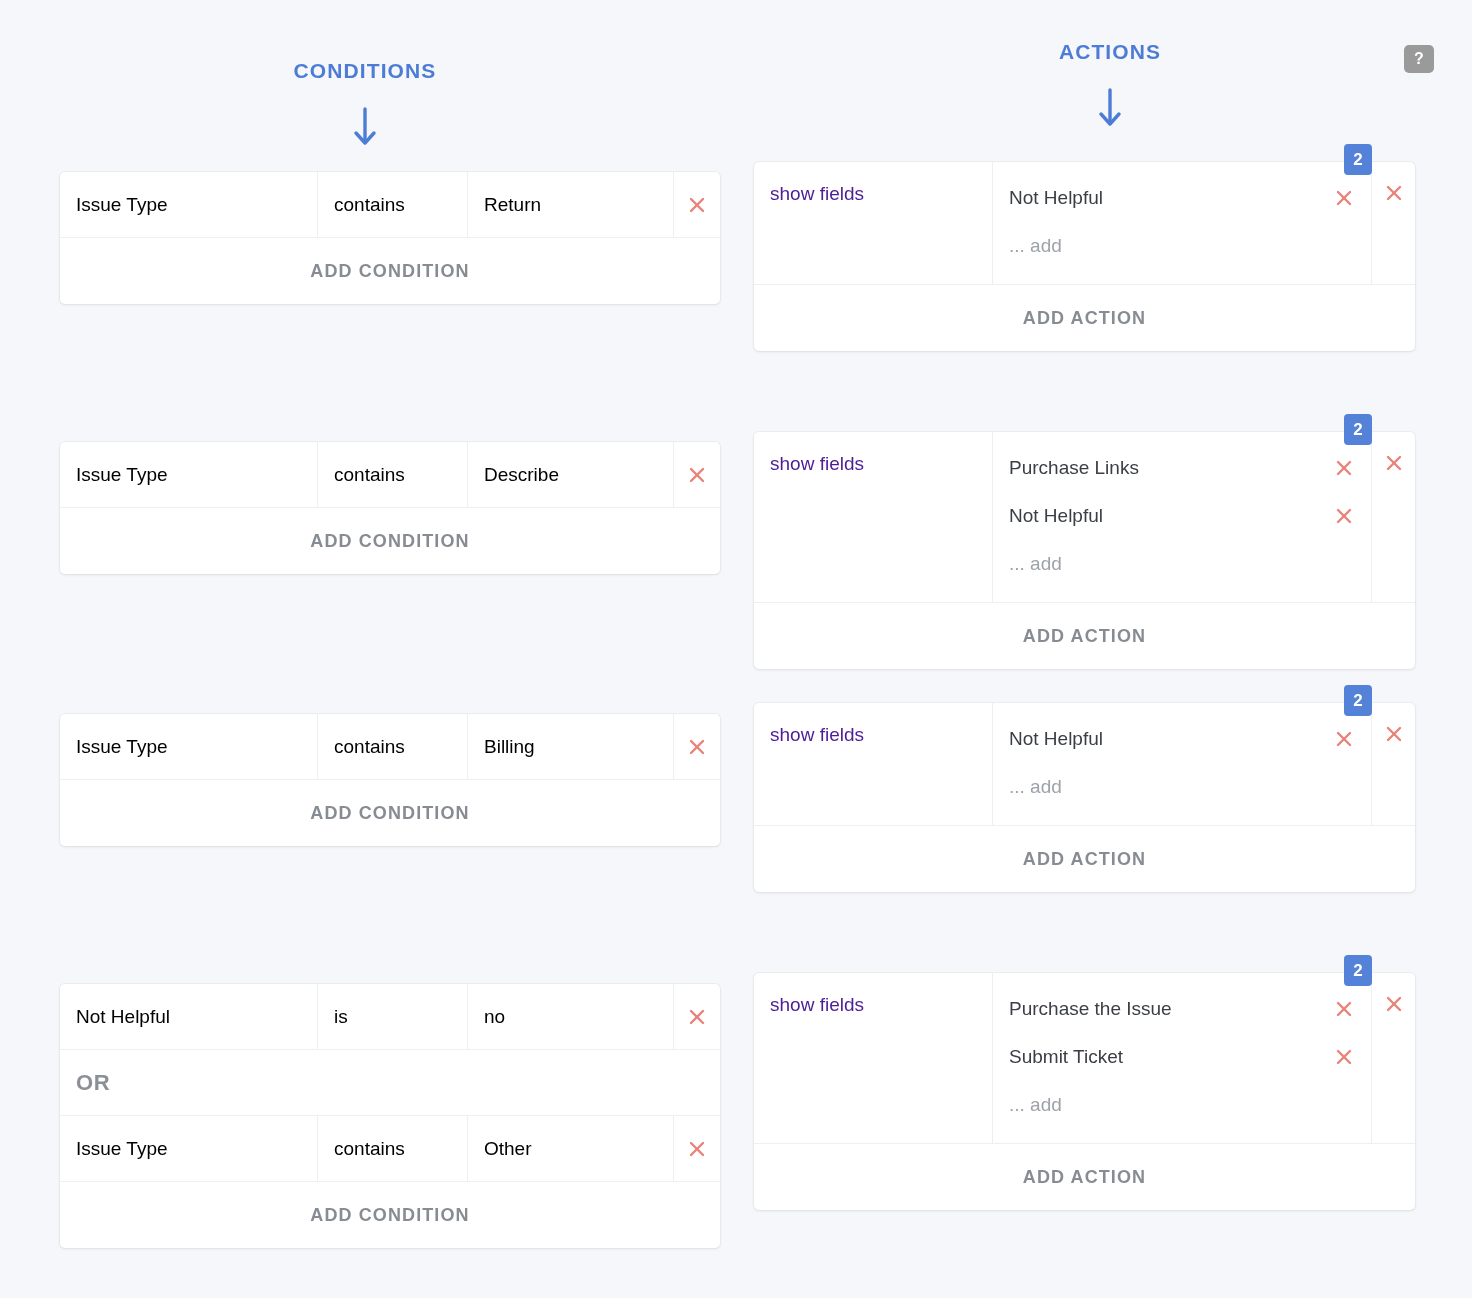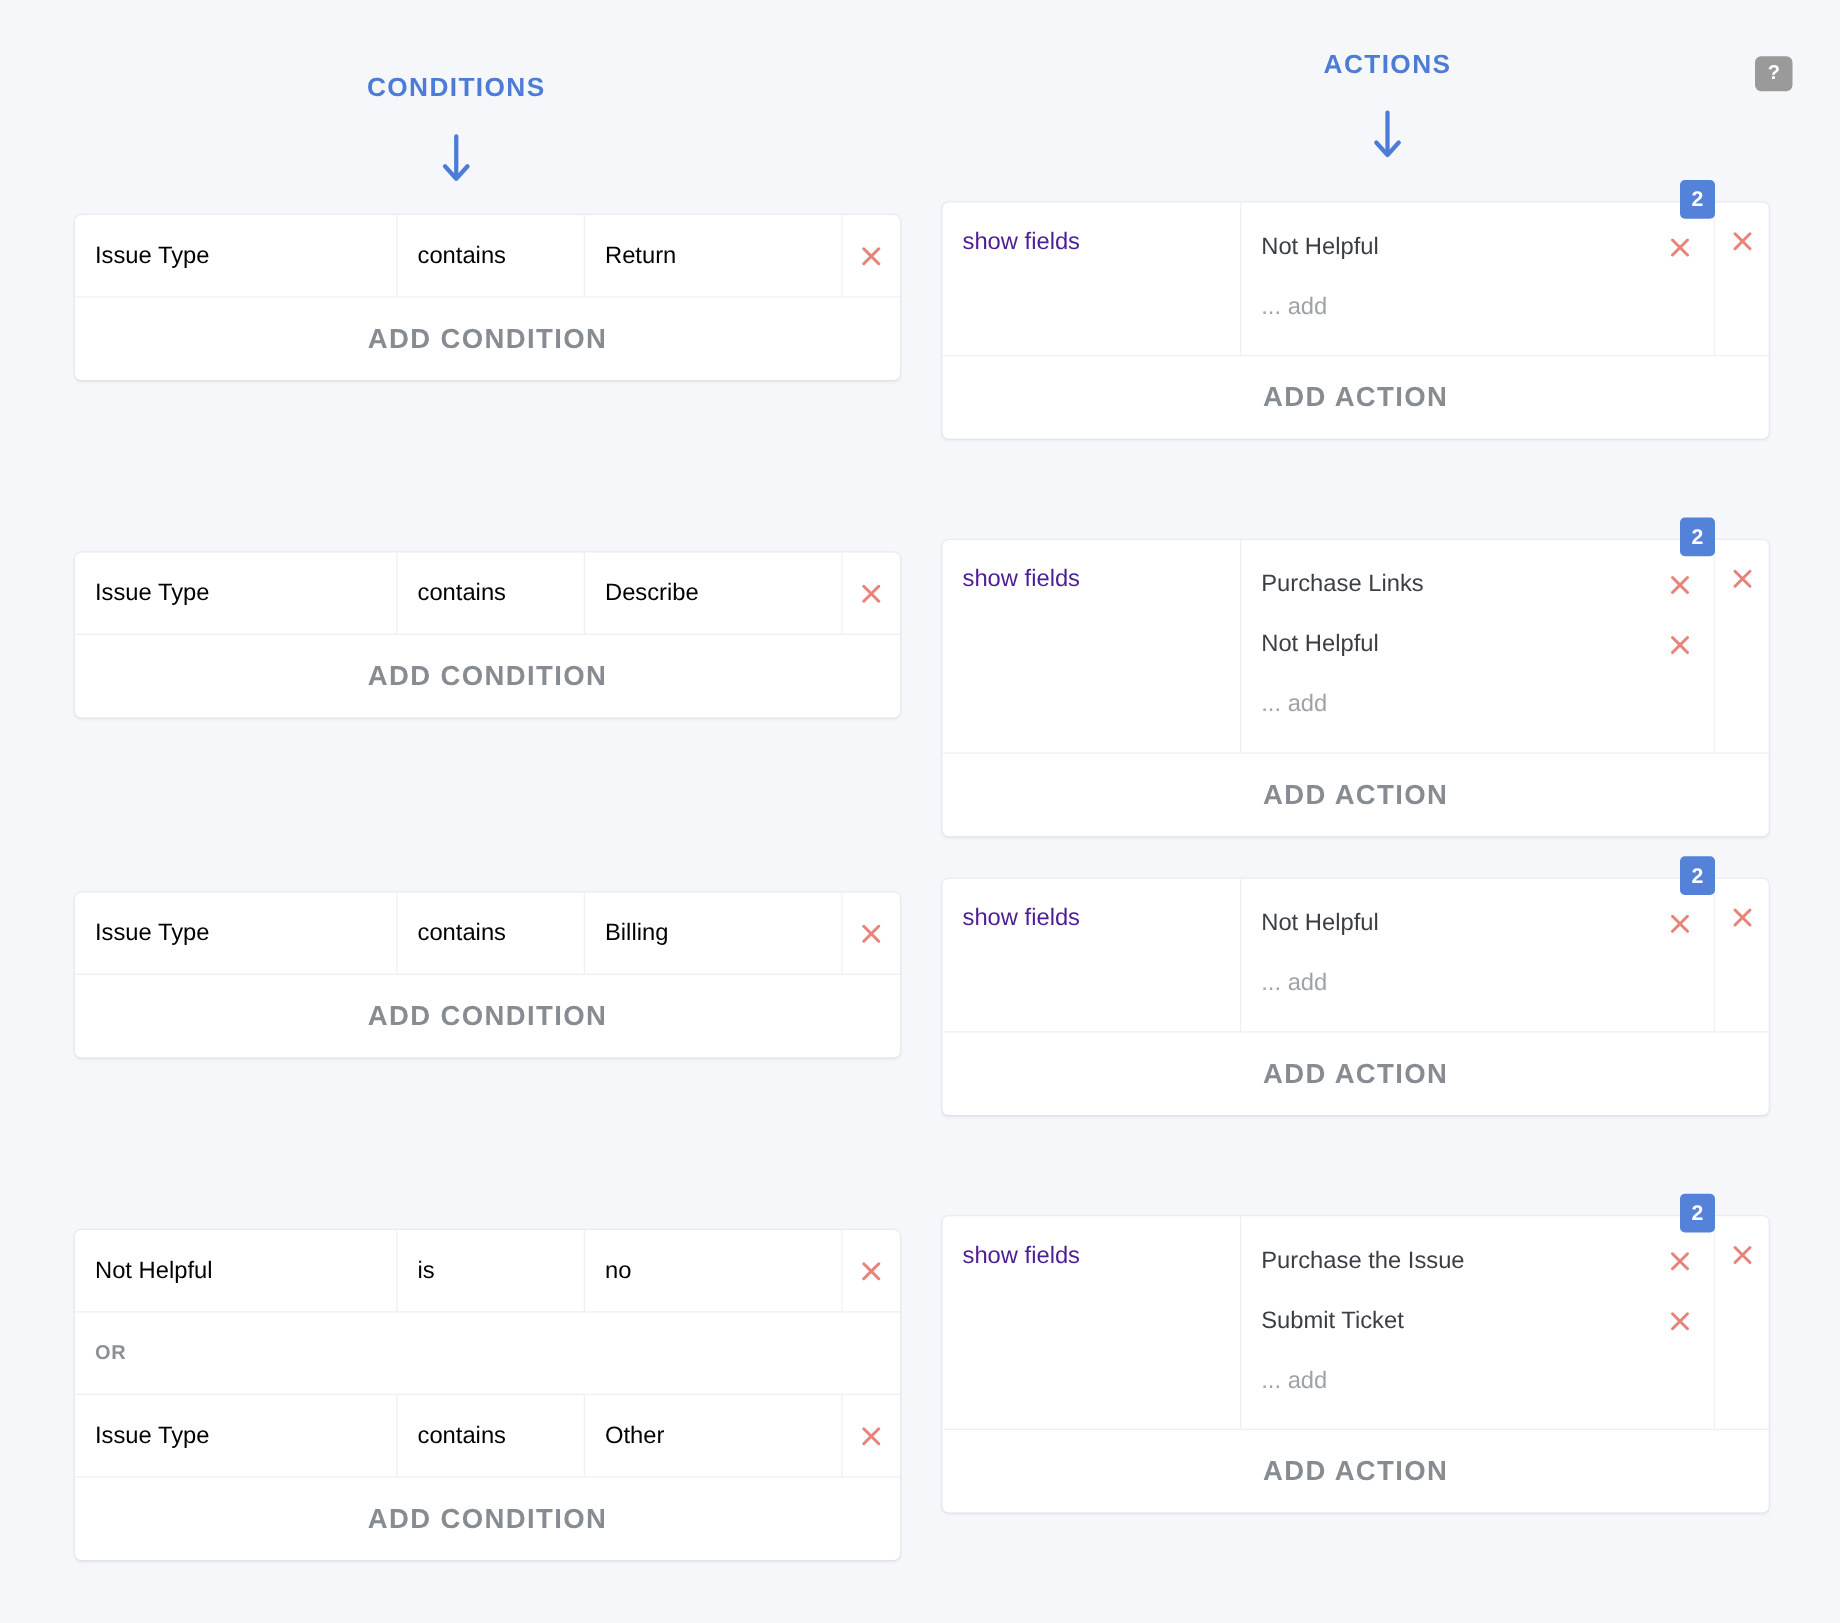--- a/index.html
+++ b/index.html
@@ -105,32 +105,32 @@
     padding: 0;
     cursor: pointer;
   }
 
   .or-row {
     display: flex;
     align-items: center;
     height: 66px;
     padding: 0 16px;
     border-bottom: 1px solid #edeff2;
-    font-size: 16px;
+    font-size: 22px;
     font-weight: bold;
     letter-spacing: 0.6px;
     color: #8b9096;
   }
 
   .add-row {
     display: flex;
     align-items: center;
     justify-content: center;
     height: 66px;
-    font-size: 22px;
+    font-size: 18px;
     font-weight: bold;
     letter-spacing: 1.1px;
     color: #878c93;
     cursor: pointer;
   }
 
   
   .act-body {
     display: flex;
     border-bottom: 1px solid #edeff2;

